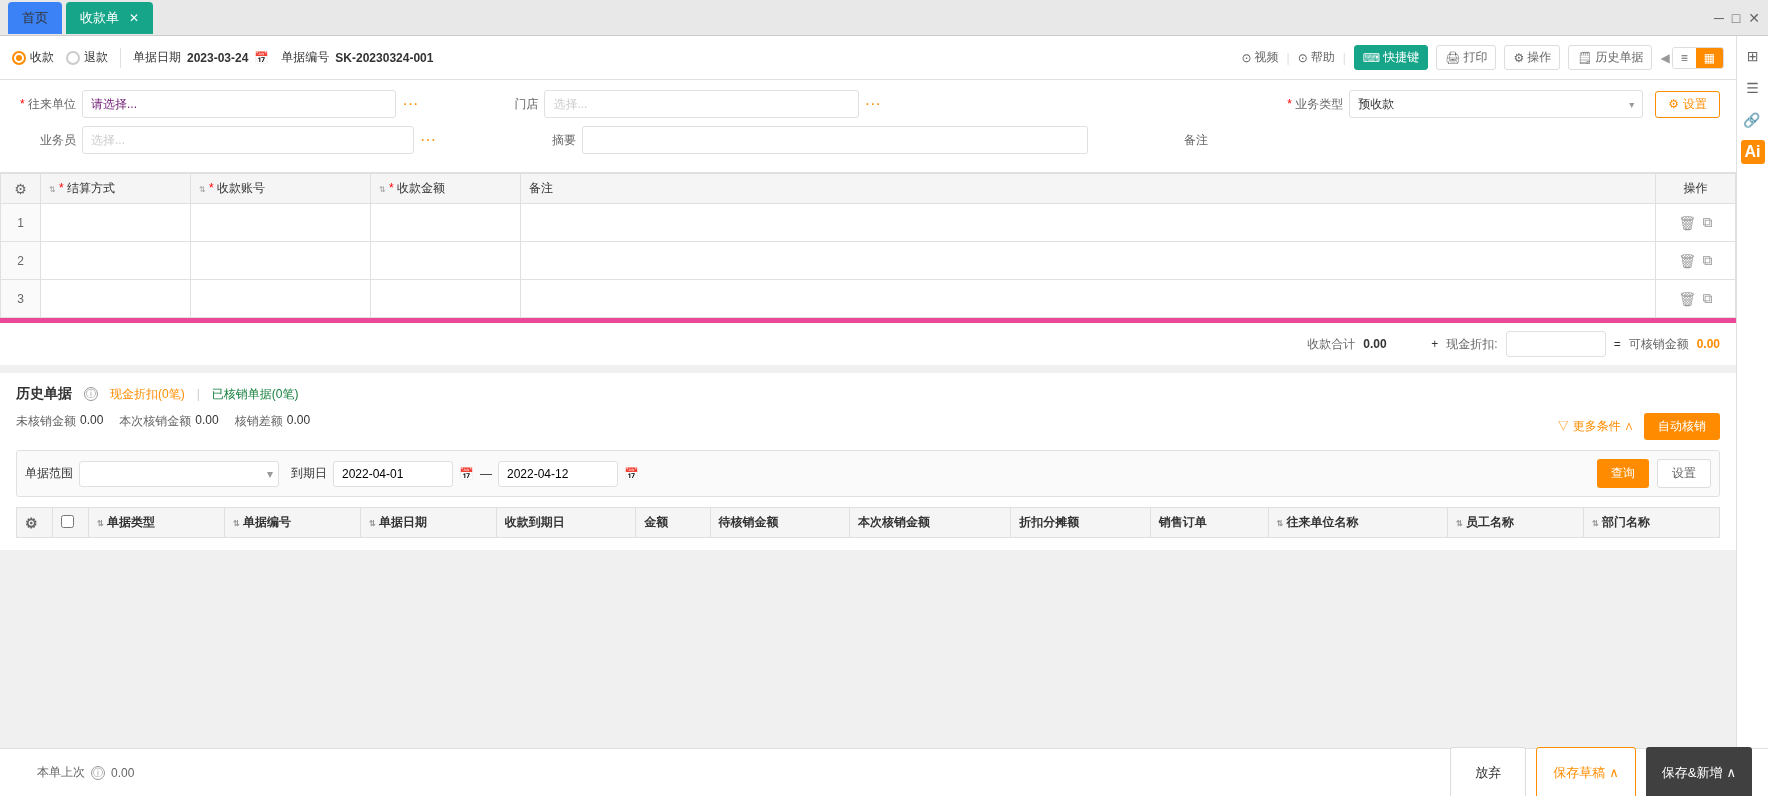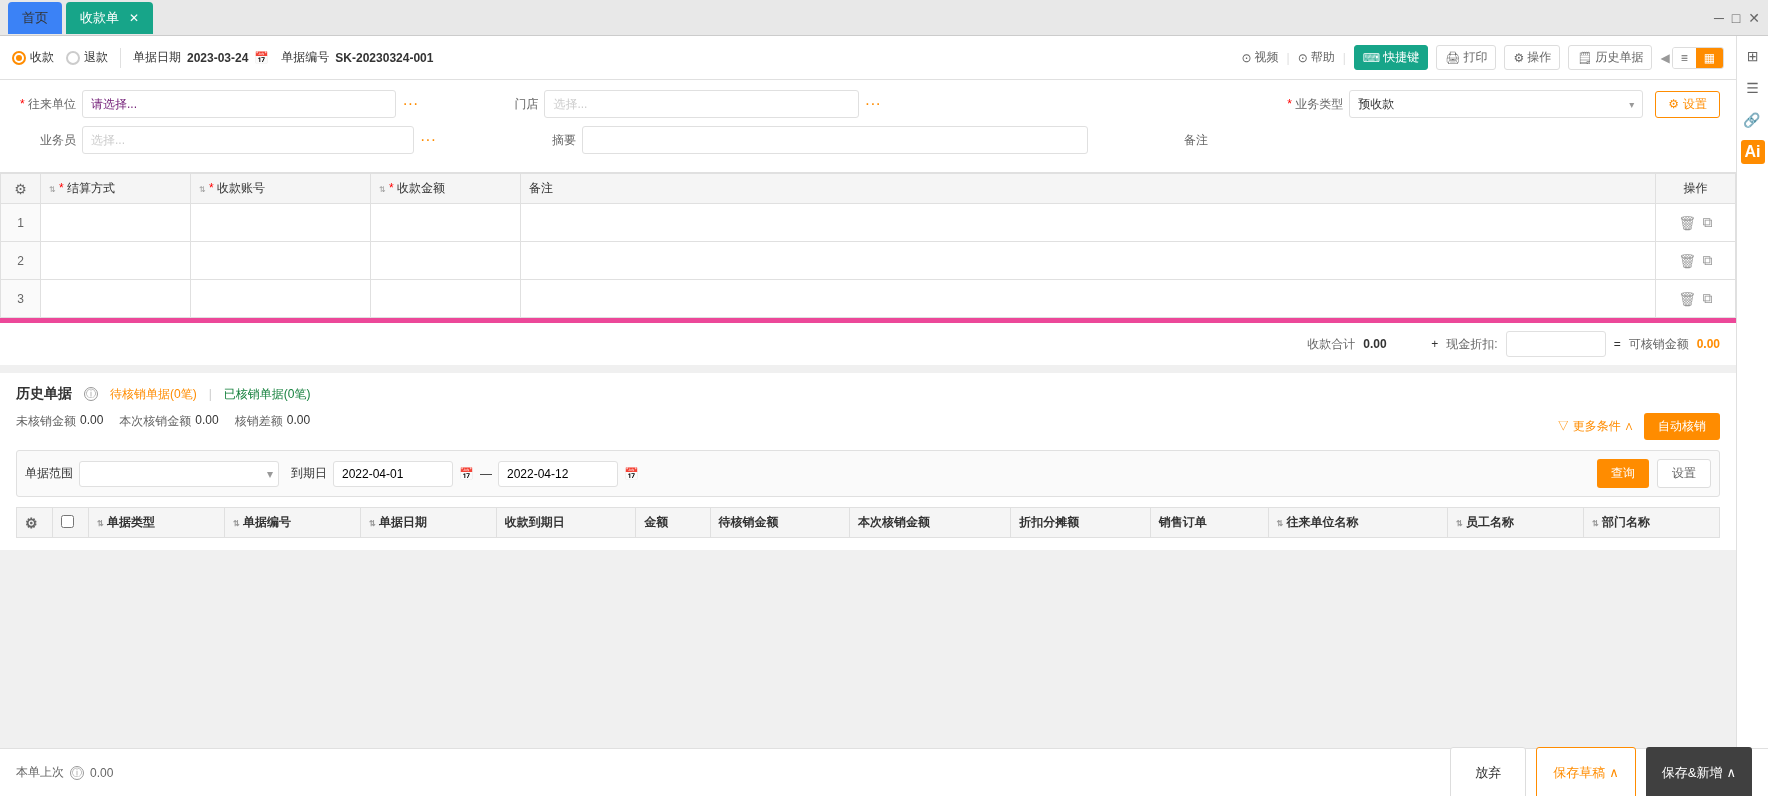--- a/index.html
+++ b/index.html
@@ -104,21 +104,21 @@
     
     .bottom-table { width: 100%; border-collapse: collapse; }
     .bottom-table th { background: #f5f5f5; border: 1px solid #e0e0e0; padding: 6px 8px; font-size: 12px; color: #333; text-align: left; }
 
     
     .bottom-bar {
       position: fixed; bottom: 0; left: 0; right: 0; height: 48px;
       background: #fff; border-top: 1px solid #e0e0e0;
       display: flex; align-items: center; padding: 0 16px; gap: 10px;
     }
-    .bottom-info { font-size: 12px; color: #666; display: flex; align-items: center; gap: 6px; }
+    .bottom-info { font-size: 12px; color: #666; display: flex; align-items: center; gap: 6px; margin-left: 21px; }
     .btn-discard { background: #fff; border: 1px solid #ddd; color: #333; border-radius: 3px; padding: 16px 24px; cursor: pointer; font-size: 13px; }
     .btn-save-draft { background: #fff; border: 1px solid #ff8c00; color: #ff8c00; border-radius: 3px; padding: 7px 16px; cursor: pointer; font-size: 13px; display: flex; align-items: center; gap: 4px; }
     .btn-save-new { background: #404040; border: none; color: #fff; border-radius: 3px; padding: 7px 16px; cursor: pointer; font-size: 13px; display: flex; align-items: center; gap: 4px; }
     .ml-auto { margin-left: auto; }
 
     
     .right-sidebar {
       position: fixed; right: 0; top: 36px; bottom: 48px; width: 32px;
       background: #fff; border-left: 1px solid #e0e0e0;
       display: flex; flex-direction: column; align-items: center; padding: 8px 0; gap: 8px;
@@ -334,21 +334,21 @@
         </div>
       </div>
 
       <div class="section-divider"></div>
 
       <div class="writeoff-section">
         <div class="writeoff-header">
           <span class="writeoff-title">历史单据</span>
           <span class="info-circle">ⓘ</span>
           <span class="tab-link">
-            <span>待核销单据</span>(<span>0笔</span>)
+            <span>现金折扣</span>(<span>0笔</span>)
           </span>
           <span style="color:#ccc;">|</span>
           <span class="tab-link" style="color:#15803d;">
             <span>已核销单据</span>(<span>0笔</span>)
           </span>
         </div>
 
         <div style="display:flex; align-items:center; justify-content:space-between; margin-bottom:10px;">
           <div class="stats-row">
             <div class="stat-item">

